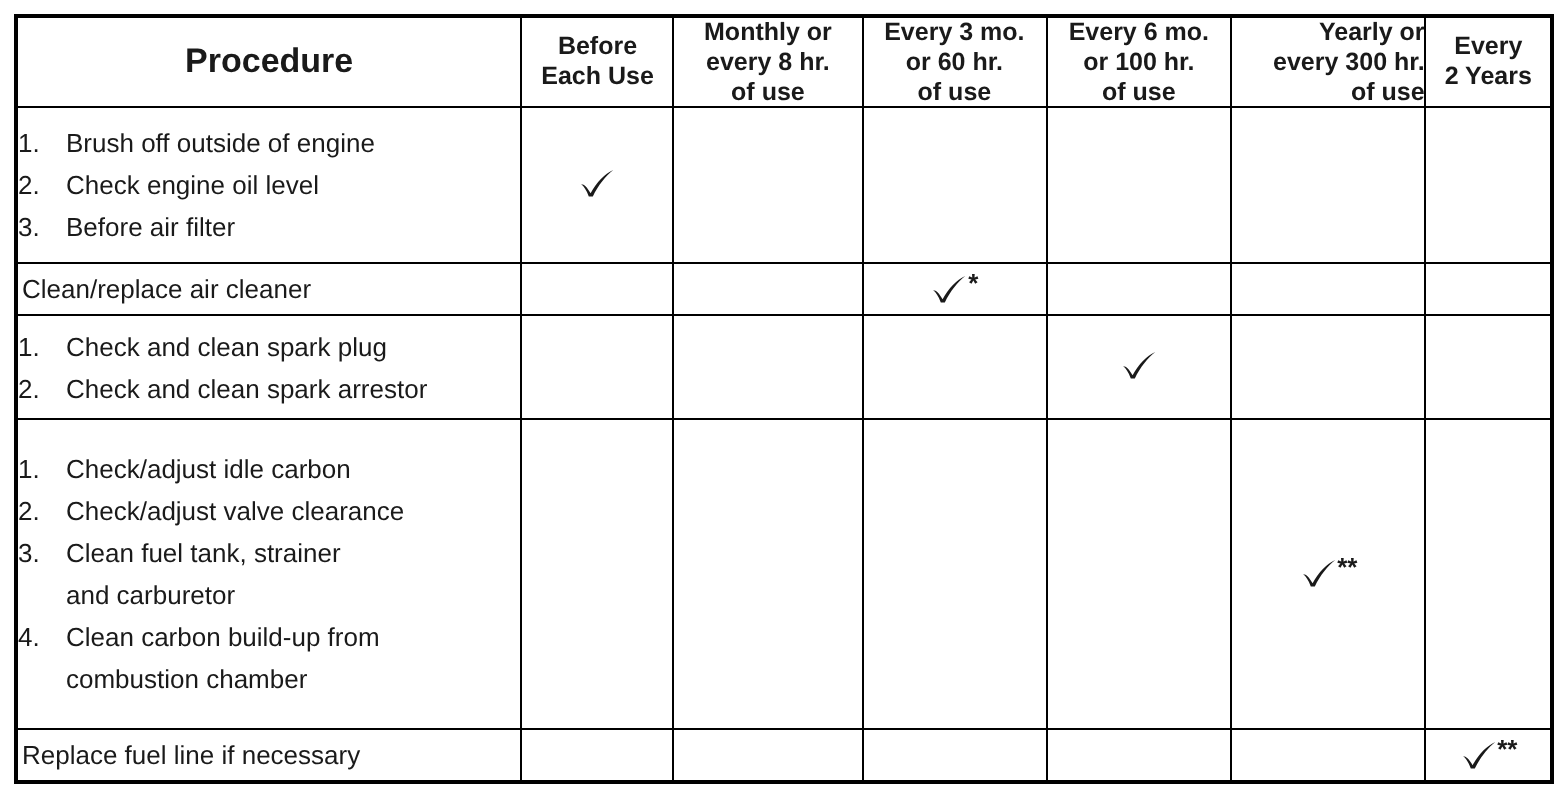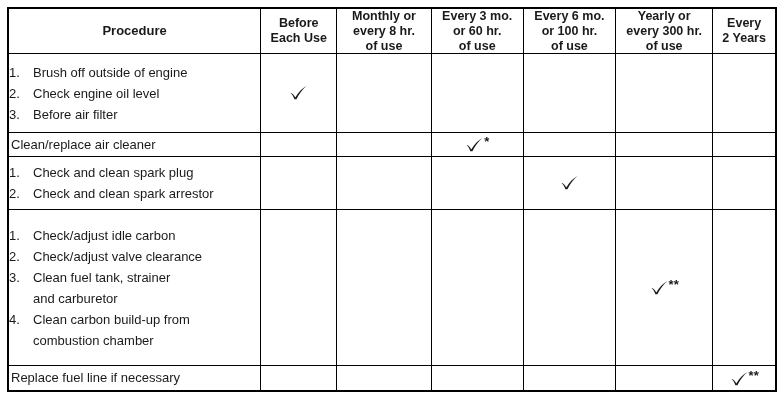--- a/index.html
+++ b/index.html
@@ -38,33 +38,33 @@
   
   thead th {
     font-size: 12.5px;
     font-weight: bold;
     text-align: center;
     line-height: 1.18;
     padding: 3px 2px;
     border-bottom: 2px solid #000000;
   }
   th.col-procedure {
-    font-size: 13px;
+    font-size: 17px;
   }
   thead th .hline {
     display: block;
     white-space: nowrap;
   }
   
   .w-procedure { width: 252px; }
   .w-c1 { width: 76px; }
   .w-c2 { width: 94px; }
   .w-c3 { width: 92px; }
   .w-c4 { width: 92px; text-align: center; }
-  .w-c5 { width: 97px; }
+  .w-c5 { width: 97px; text-align: right; }
   .w-c6 { width: 63px; }
 
   
   td.procedure-cell {
     font-size: 13px;
     text-align: left;
     padding: 5px 6px 5px 10px;
     line-height: 1.0;
   }
   td.mark-cell {

